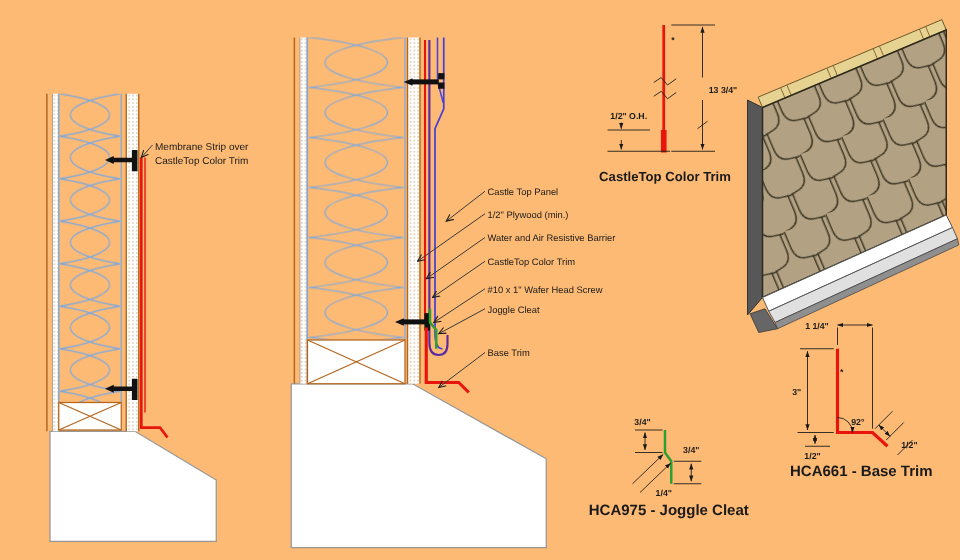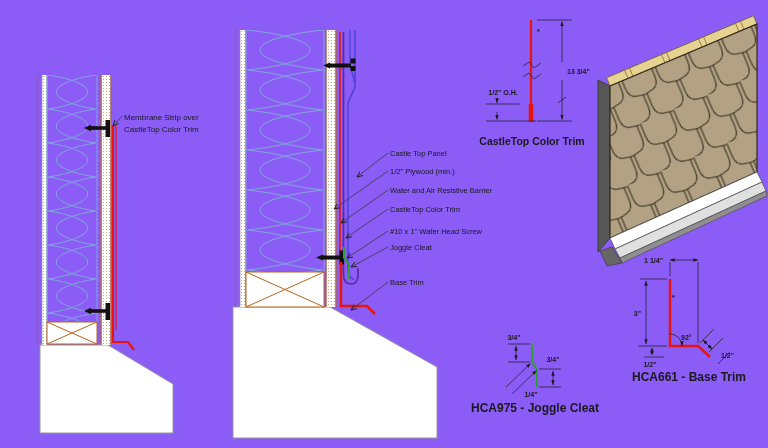--- a/index.html
+++ b/index.html
@@ -1,16 +1,16 @@
 <!DOCTYPE html>
 <html><head>
 <meta charset="utf-8">
 <style>
   html,body{margin:0;padding:0;background:#fff;}
-  .canvas{position:relative;width:768px;height:448px;background:#8b5cf6;overflow:hidden;}
+  .canvas{position:relative;width:768px;height:448px;background:#fdba74;overflow:hidden;}
   svg{display:block;}
   text{font-family:"Liberation Sans",sans-serif;fill:#1a1a1a;}
   .lbl{font-size:8px;}
   .lbl7{font-size:7.5px;}
   .dim{font-size:7px;font-weight:bold;}
   .ttl{font-size:10.5px;font-weight:bold;}
   .ttl2{font-size:12px;font-weight:bold;}
   .dimline{stroke:#1a1a1a;stroke-width:0.7;fill:none;}
   .leader{stroke:#3a3a3a;stroke-width:0.8;fill:none;}
 </style>

